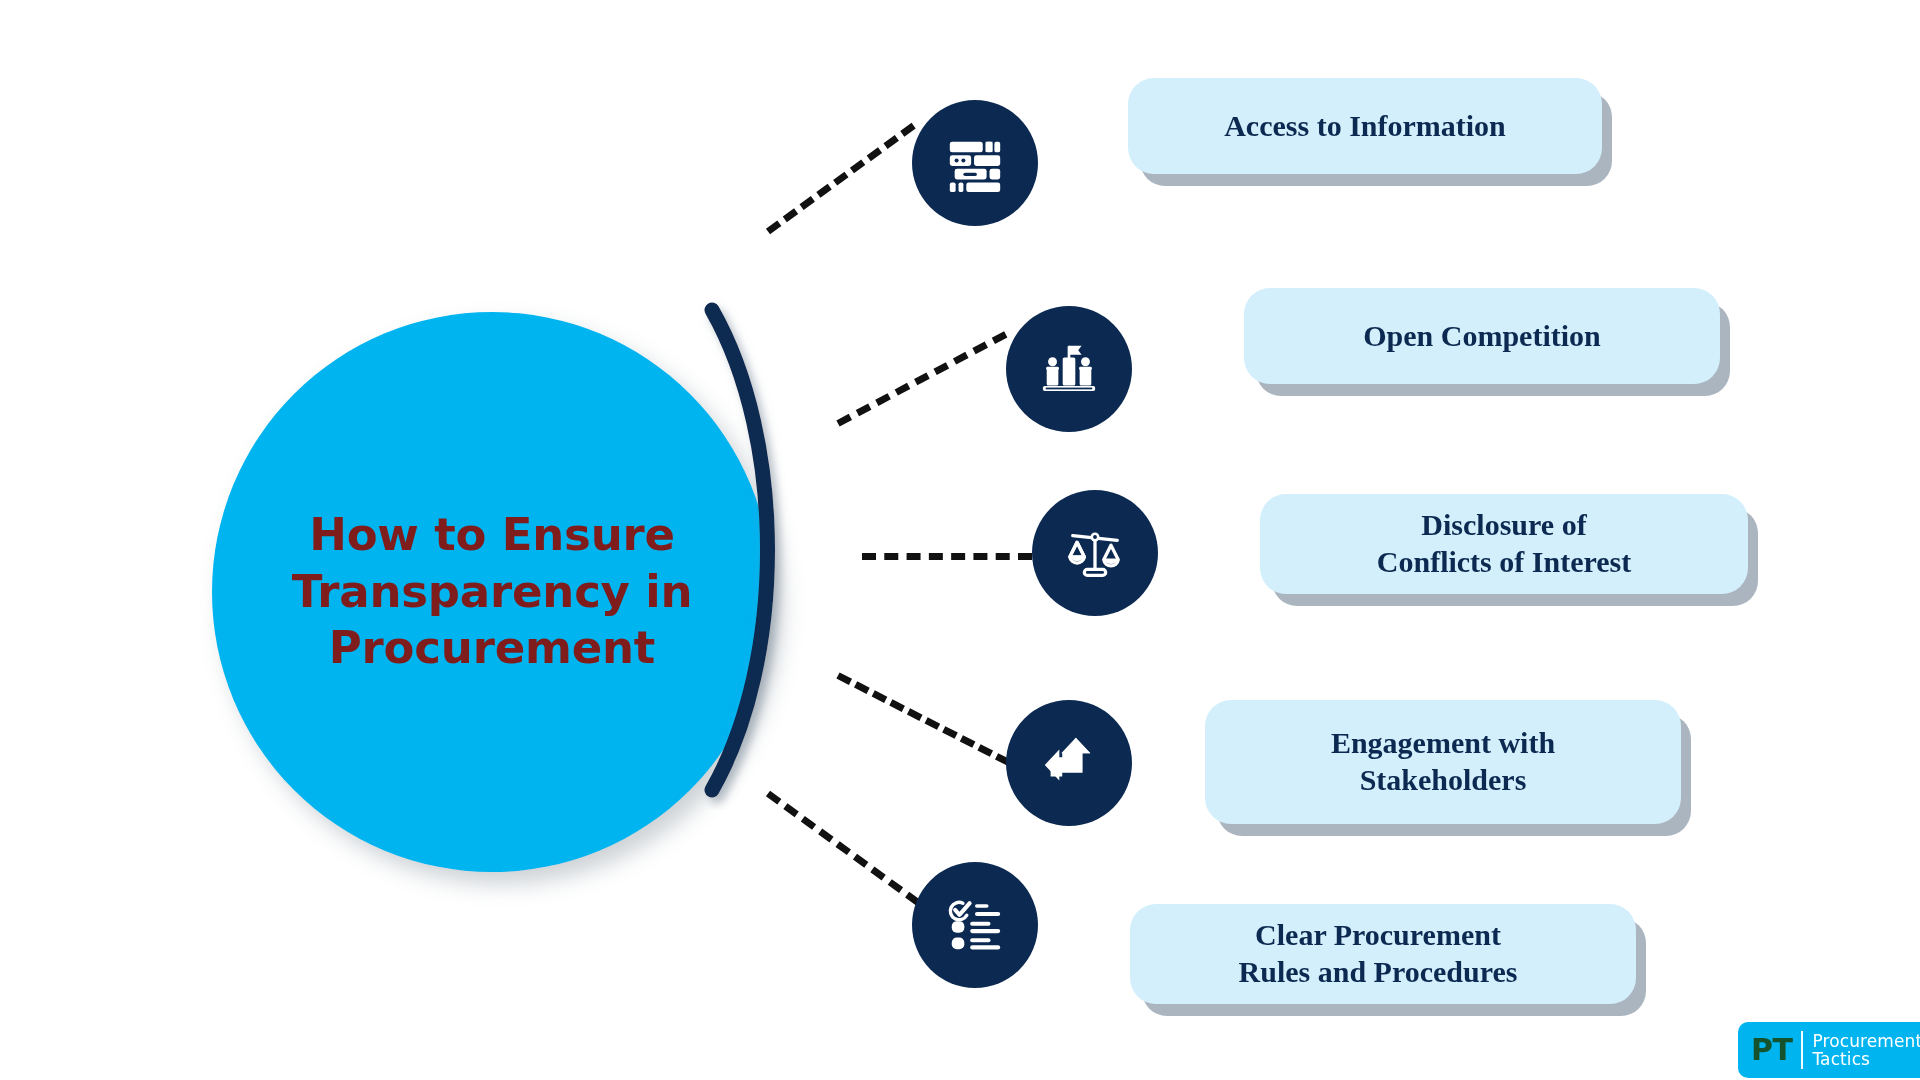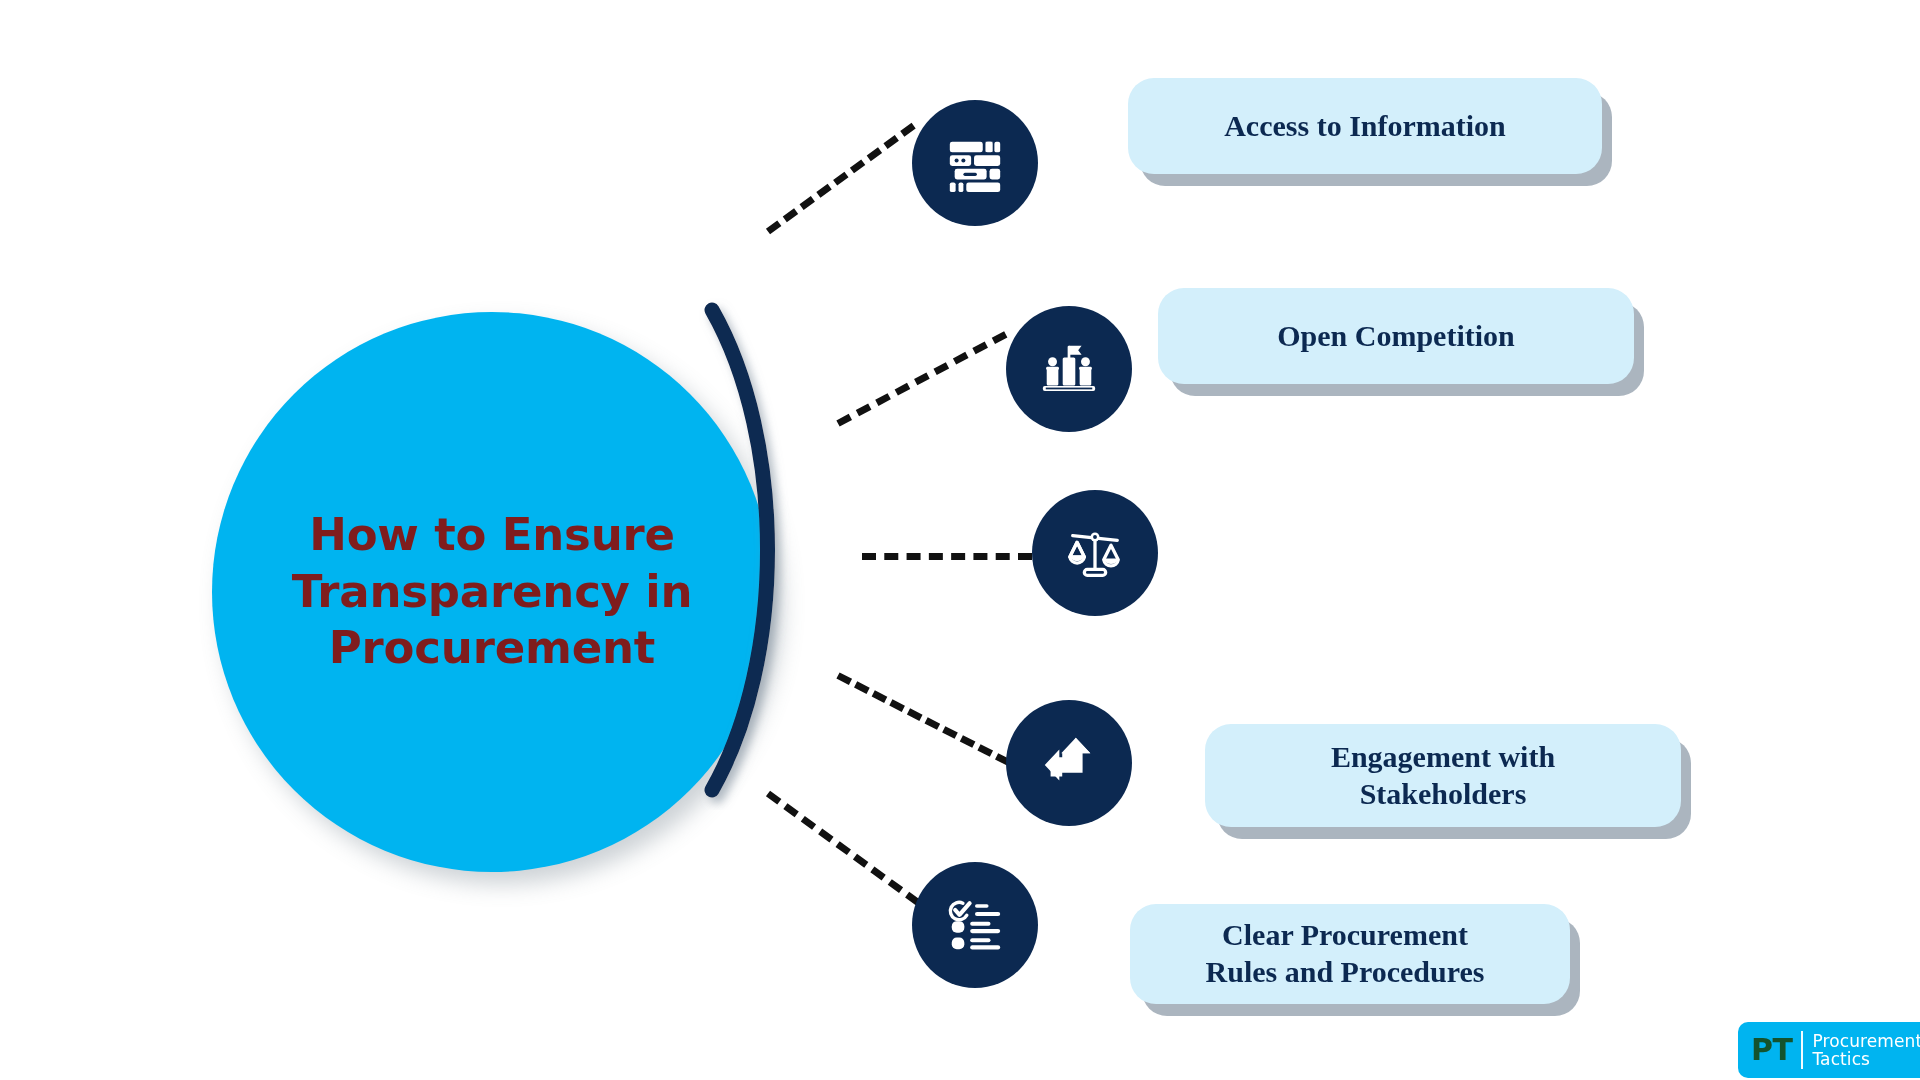--- a/index.html
+++ b/index.html
@@ -186,21 +186,21 @@
         <rect x="9" y="30" width="12" height="19" rx="1.6"></rect>
         <rect x="8.4" y="29.6" width="13.2" height="3.4" rx="1.5"></rect>
         <circle cx="49" cy="24.5" r="4.6"></circle>
         <rect x="43" y="30" width="12" height="19" rx="1.6"></rect>
         <rect x="42.4" y="29.6" width="13.2" height="3.4" rx="1.5"></rect>
         <rect x="5" y="49.5" width="54" height="5.2" rx="2"></rect>
         <rect x="8" y="51.2" width="48" height="1.8" fill="#0C2951"></rect>
       </svg>
     </span>
   </div>
-  <div class="pill" style="left:1158px; top:288px; width:476px; height:96px;">
+  <div class="pill" style="left:1244px; top:288px; width:476px; height:96px;">
     <div class="pill-text">Open Competition</div>
   </div>
 
   <div class="icon-circle" style="left:1032px; top:490px;">
     <span>
       <svg viewBox="0 0 64 64" aria-hidden="true">
         <g fill="none" stroke="#ffffff" stroke-width="3.4" stroke-linecap="round" stroke-linejoin="round">
           <line x1="9" y1="14" x2="55" y2="19"></line>
           <line x1="32" y1="16.5" x2="32" y2="49"></line>
           <path d="M13.5 21 L6 36 h15 z"></path>
@@ -208,30 +208,34 @@
           <path d="M48.5 24 L41 39 a 7.6 7.6 0 0 0 15 0 z"></path>
           <rect x="21" y="49" width="22" height="6" rx="3"></rect>
         </g>
         <circle cx="32" cy="15.5" r="4.6" fill="#ffffff"></circle>
         <circle cx="32" cy="15.5" r="2.0" fill="#0C2951"></circle>
         <path d="M6.6 34.6 h13.8 a7 7 0 0 1 -13.8 0 z" fill="#ffffff"></path>
         <path d="M41.6 37.6 h13.8 a7 7 0 0 1 -13.8 0 z" fill="#ffffff"></path>
       </svg>
     </span>
   </div>
+  <div class="pill" style="left:1260px; top:494px; width:488px; height:100px;">
+    <div class="pill-text">Disclosure of
+Conflicts of Interest</div>
+  </div>
 
   <div class="icon-circle" style="left:1006px; top:700px;">
     <span>
       <svg viewBox="0 0 64 64" fill="#ffffff" aria-hidden="true">
         <path d="M39 6 L54 22 h-8.5 v17 H25 v7 H13 v-14 h12 v-10 h7.5 V22 H24 z"></path>
         <path d="M39 6 L54 22 h-8 v20 H22 v8 L7 34 22 18 v8 h16 V22 h-8 z"></path>
       </svg>
     </span>
   </div>
-  <div class="pill" style="left:1205px; top:700px; width:476px; height:103px;margin-top:24px;">
+  <div class="pill" style="left:1205px; top:700px; width:476px; height:124px;">
     <div class="pill-text">Engagement with
 Stakeholders</div>
   </div>
 
   <div class="icon-circle" style="left:912px; top:862px;">
     <span>
       <svg viewBox="0 0 64 64" aria-hidden="true">
         <path d="M19.5 9.5 a9 9 0 1 0 4 12.4" fill="none" stroke="#ffffff" stroke-width="3.6" stroke-linecap="round"></path>
         <path d="M11.5 16.5 L16 21.5 L26.5 9.5" fill="none" stroke="#ffffff" stroke-width="4.2" stroke-linecap="round" stroke-linejoin="round"></path>
         <rect x="32" y="10.5" width="14" height="3.6" rx="1.8" fill="#ffffff"></rect>
@@ -240,21 +244,21 @@
         <rect x="8" y="28" width="13" height="12" rx="5.2" fill="#ffffff"></rect>
         <rect x="27" y="28.6" width="21" height="4.2" rx="2.1" fill="#ffffff"></rect>
         <rect x="27" y="36" width="31" height="4.4" rx="2.2" fill="#ffffff"></rect>
 
         <rect x="8" y="45" width="13" height="12" rx="5.2" fill="#ffffff"></rect>
         <rect x="27" y="45.6" width="21" height="4.2" rx="2.1" fill="#ffffff"></rect>
         <rect x="27" y="53" width="31" height="4.4" rx="2.2" fill="#ffffff"></rect>
       </svg>
     </span>
   </div>
-  <div class="pill" style="left:1130px; top:904px; width:440px; height:100px;padding-left:16px;">
+  <div class="pill" style="left:1130px; top:904px; width:506px; height:100px;padding-left:16px;">
     <div class="pill-text">Clear Procurement
 Rules and Procedures</div>
   </div>
 
   <div id="logo">
     <span id="logo-pt">PT</span>
     <span id="logo-div"></span>
     <span id="logo-words">
       <span>Procurement</span>
       <span>Tactics</span>

